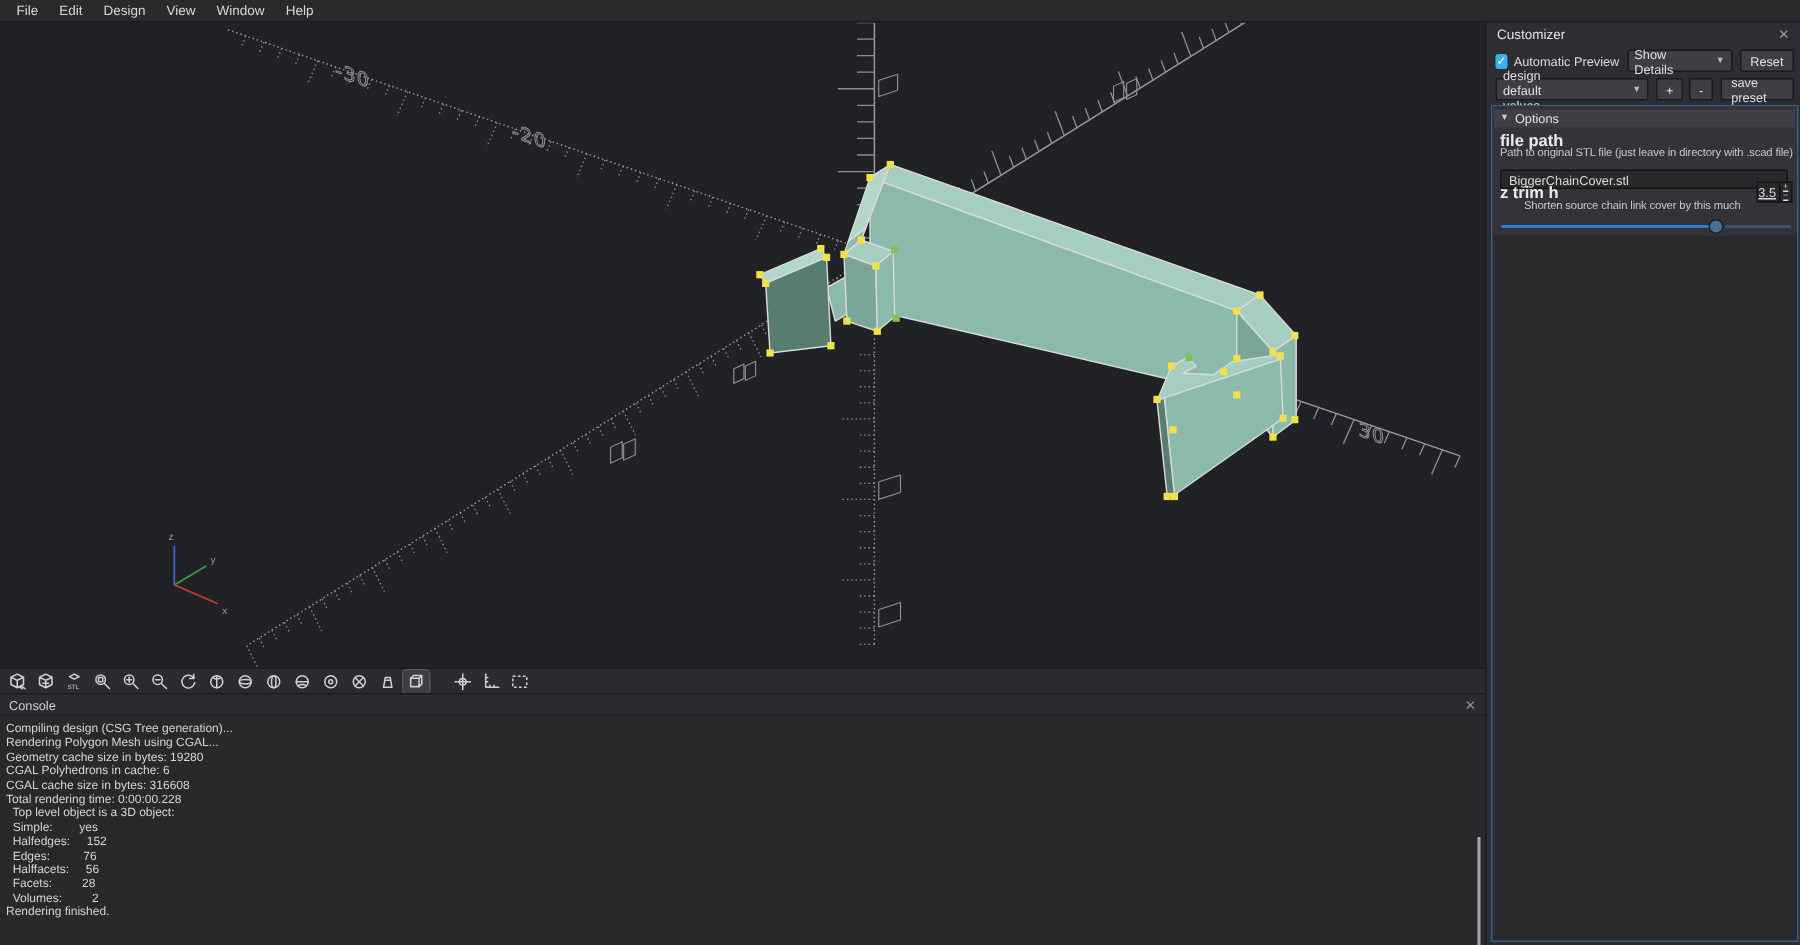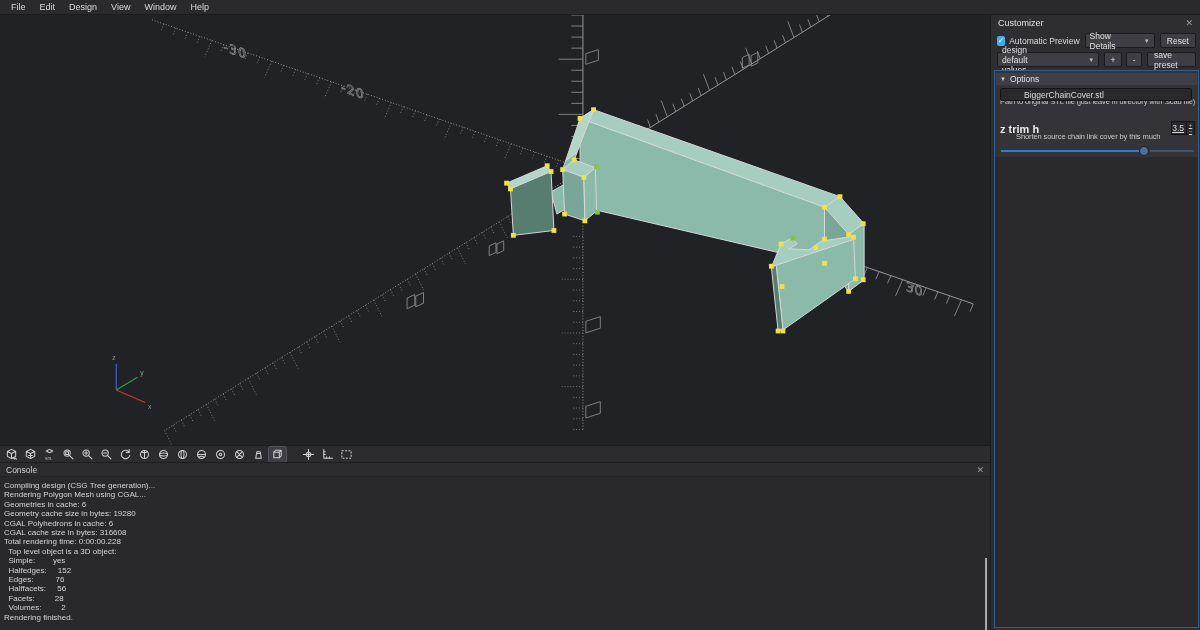--- a/index.html
+++ b/index.html
@@ -53,23 +53,23 @@
     display:flex; align-items:center; justify-content:center; font-size:8.5px; color:#e0e0e0; padding:0 6px;}
   .cz-row2 { position:absolute; left:0; top:36px; width:100%; height:17px; display:flex; align-items:center; padding:0 4px 0 6px;}
   .cz-scroll { position:absolute; left:3px; top:55px; width:205px; height:558px; background:#2a2a2d;
     border:1px solid #2e618f; }
   .cz-widgets { position:absolute; left:0; top:0; width:100%; height:86px; background:#333338; }
   .opt-header { position:absolute; left:1px; top:2px; width:201px; height:12px; background:#3f3f45;
     display:flex; align-items:center; font-size:8.5px; color:#e0e0e0; padding-left:4px; }
   .opt-header .tri { font-size:6px; margin-right:4px; color:#ccc;}
   .lbl-bold { position:absolute; font-size:11px; font-weight:bold; color:#ebebeb; white-space:nowrap;}
   .lbl-desc { position:absolute; font-size:7.5px; color:#c9c9c9; white-space:nowrap; letter-spacing:-0.1px;}
-  .cz-input { position:absolute; left:5px; top:17px; width:192px; height:13px; background:#29292c;
+  .cz-input { position:absolute; left:5px; top:42px; width:192px; height:13px; background:#29292c;
     border:1px solid #151517; border-radius:2px; font-size:8.5px; color:#dcdcdc;
-    display:flex; align-items:center; padding-left:23px;}
+    display:flex; align-items:center; padding-left:5px;}
   .spinbox { position:absolute; left:176px; top:50px; width:24px; height:14px; background:#29292c;
     border:1px solid #151517; display:flex; align-items:center;text-decoration:underline; }
   .spinbox .val { flex:1; text-align:right; font-size:8.5px; padding-right:2px;}
   .spinbox .spins { width:8px; display:flex; flex-direction:column; border-left:1px solid #151517; height:100%;}
   .spinbox .spins div { flex:1; font-size:6px; line-height:6px; text-align:center; color:#bbb; }
   .slider { position:absolute; left:6px; top:75px; width:193px; height:10px; }
   .slider .track-l { position:absolute; left:0; top:4px; height:2px; background:#2f7cd4; }
   .slider .track-r { position:absolute; right:0; top:4px; height:2px; background:#3d566e; }
   .slider .handle { position:absolute; top:0; width:10px; height:10px; border-radius:50%;
     background:#4c6f93; border:1px solid #18222e; }
@@ -482,21 +482,20 @@
       </div>
     </div>
 
   <div class="console-header">
     <span>Console</span>
     <span class="close">✕</span>
   </div>
   <div class="console-body" id="console-body">
     <div class="cline">Compiling design (CSG Tree generation)...</div>
     <div class="cline">Rendering Polygon Mesh using CGAL...</div>
-    <div class="cline">Geometries in cache: 6</div>
     <div class="cline">Geometry cache size in bytes: 19280</div>
     <div class="cline">CGAL Polyhedrons in cache: 6</div>
     <div class="cline">CGAL cache size in bytes: 316608</div>
     <div class="cline">Total rendering time: 0:00:00.228</div>
     <div class="cline">  Top level object is a 3D object:</div>
     <div class="cline">  Simple:        yes</div>
     <div class="cline">  Halfedges:     152</div>
     <div class="cline">  Edges:          76</div>
     <div class="cline">  Halffacets:     56</div>
     <div class="cline">  Facets:         28</div>

